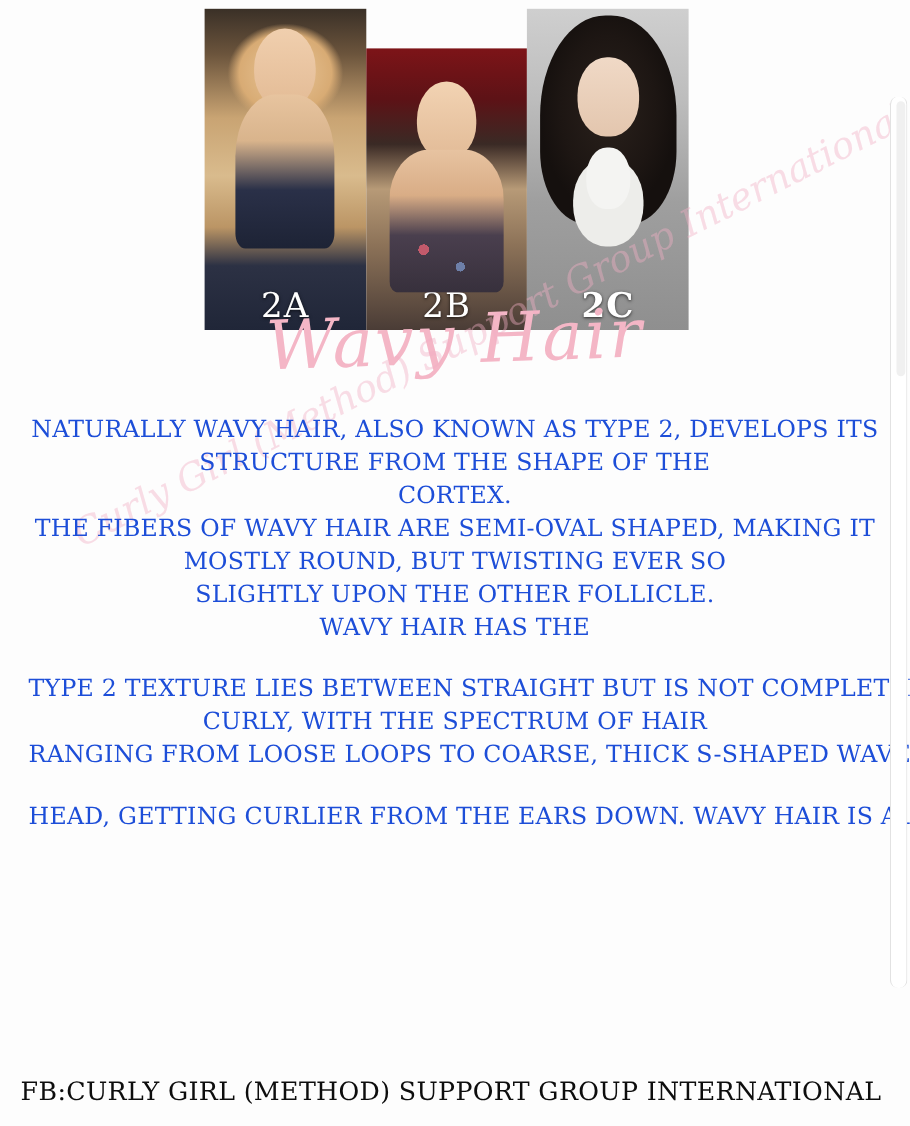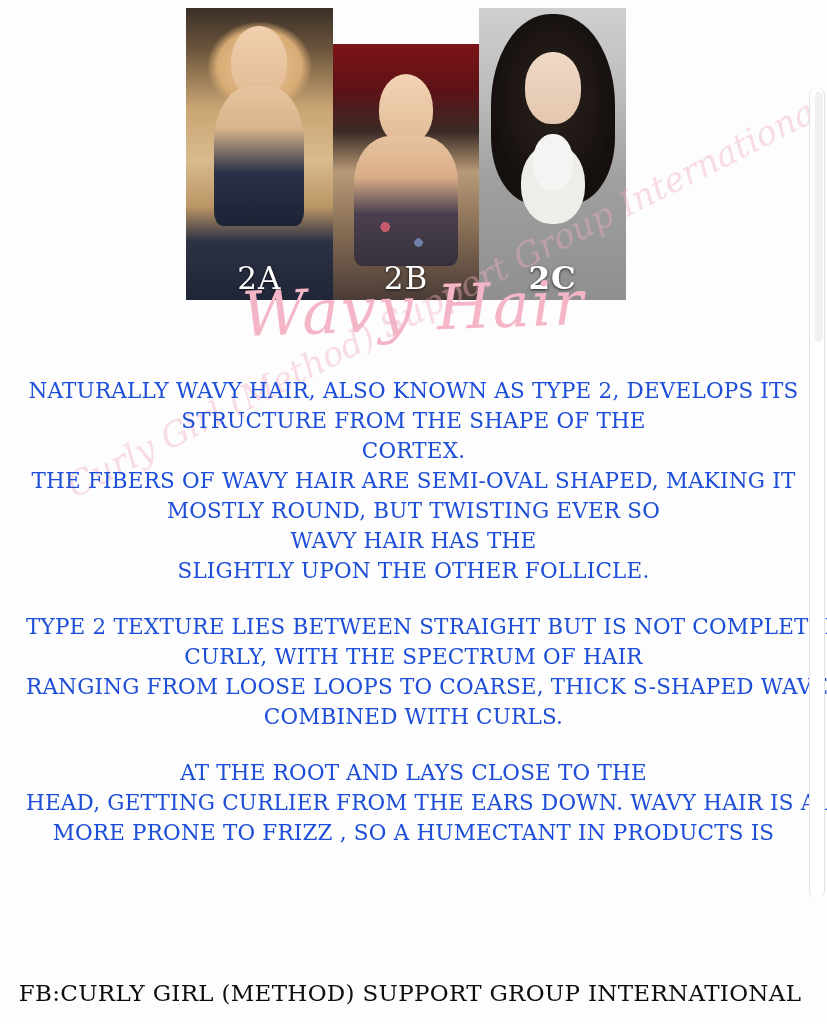--- a/index.html
+++ b/index.html
@@ -255,35 +255,32 @@
   <div class="watermark">Curly Girl (Method) Support Group International</div>
 
   <div class="body-copy">
 
     <p class="para">
       <span class="line">Naturally wavy hair, also known as type 2, develops its</span>
       <span class="line">structure from the shape of the</span>
       <span class="line">cortex.</span>
       <span class="line">The fibers of wavy hair are semi-oval shaped, making it</span>
       <span class="line">mostly round, but twisting ever so</span>
+      <span class="line">slightly upon the other follicle.</span>
       <span class="line">Wavy hair has the</span>
-      <span class="line">slightly upon the other follicle.</span>
     </p>
 
     <p class="para">
       <span class="line">Type 2 texture lies between straight but is not completely</span>
       <span class="line">curly, with the spectrum of hair</span>
       <span class="line">ranging from loose loops to coarse, thick s-shaped waves</span>
-      <span class="line">combined with curls.</span>
     </p>
 
     <p class="para">
-      <span class="line">at the root and lays close to the</span>
       <span class="line">head, getting curlier from the ears down. Wavy hair is also</span>
-      <span class="line">more prone to frizz , so a humectant in products is</span>
     </p>
 
   </div>
 
   <div class="footer">FB:Curly Girl (Method) Support Group International</div>
 
   <div class="scrollbar-track"></div>
   <div class="scrollbar-thumb"></div>
 
 </div>

